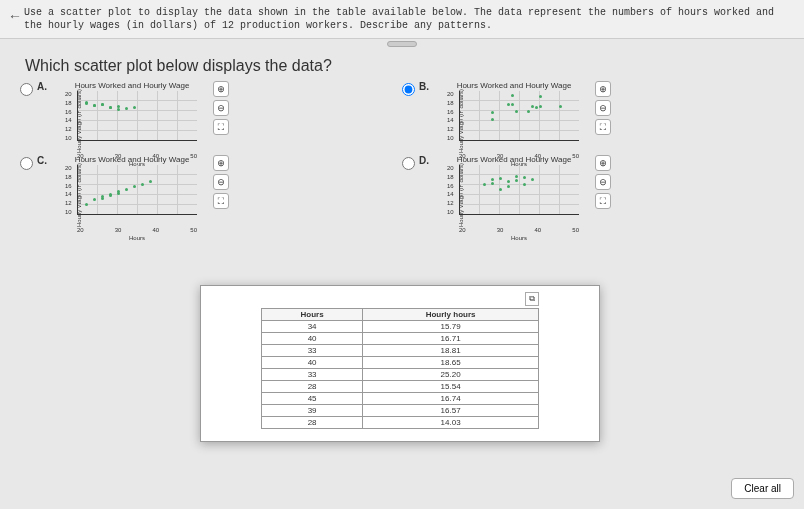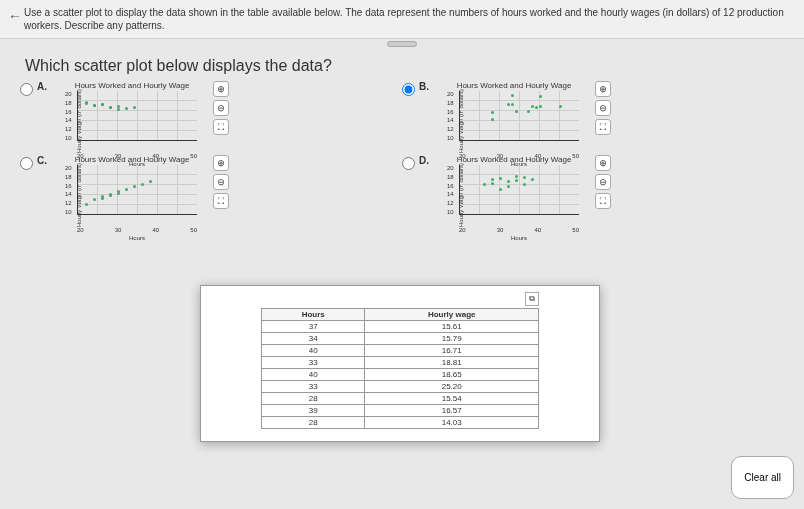--- a/index.html
+++ b/index.html
@@ -1,19 +1,19 @@
 <!DOCTYPE html>
 <html><head>
 <meta charset="utf-8">
 <style>
 * { box-sizing: border-box; margin: 0; padding: 0; }
 body { font-family: Arial, sans-serif; font-size: 11px; background: #e8e8e8; color: #333; width: 804px; height: 509px; overflow: hidden; position: relative; }
 .header { display: flex; padding: 6px 8px; border-bottom: 1px solid #ccc; background: #f0f0f0; }
 .back-arrow { width: 16px; font-size: 14px; color: #555; cursor: pointer; }
-.instructions { flex: 1; font-size: 10px; line-height: 1.3; }
+.instructions { flex: 1; font-size: 10px; line-height: 1.3; font-family: Liberation Mono, monospace; }
 .table-icon { display: inline-block; width: 12px; height: 10px; background: linear-gradient(to bottom, #4a7bc4 50%, #fff 50%); border: 1px solid #4a7bc4; margin-right: 3px; vertical-align: middle; }
 .divider-tab { height: 10px; display: flex; justify-content: center; align-items: center; }
 .divider-tab .grip { width: 30px; height: 6px; background: #ccc; border-radius: 3px; border: 1px solid #aaa; }
 .question { padding: 8px 25px 4px; font-size: 16px; }
 .options { display: flex; flex-wrap: wrap; padding: 0 20px; }
 .option { width: 50%; display: flex; align-items: flex-start; padding: 2px 0; }
 .radio { margin: 2px 4px 0 0; }
 .opt-label { font-size: 10px; font-weight: bold; margin-right: 4px; width: 16px; }
 .chart-wrap { position: relative; }
 .chart-title { font-size: 8px; text-align: center; margin-bottom: 1px; }
@@ -29,21 +29,21 @@
 .modal { position: absolute; left: 200px; top: 285px; width: 400px; background: #fff; border: 1px solid #999; box-shadow: 0 2px 10px rgba(0,0,0,0.3); }
 .modal-head { display: flex; justify-content: space-between; align-items: center; padding: 8px 12px; }
 .modal-title { font-size: 13px; }
 .modal-ctrl { display: flex; gap: 8px; }
 .modal-btn { font-size: 13px; cursor: pointer; padding: 0 4px; }
 .modal-body { padding: 6px 60px 12px; }
 .copy-icon { float: right; width: 14px; height: 14px; border: 1px solid #aaa; display: flex; align-items: center; justify-content: center; font-size: 8px; margin-bottom: 2px; cursor: pointer; }
 .data-table { width: 100%; border-collapse: collapse; clear: both; }
 .data-table th, .data-table td { border: 1px solid #999; padding: 1px 6px; font-size: 8px; text-align: center; }
 .data-table th { background: #f5f5f5; font-weight: bold; }
-.clear-all { position: absolute; right: 10px; bottom: 10px; padding: 15px 12px; border: 1px solid #aaa; border-radius: 10px; background: #fff; font-size: 10px; cursor: pointer; }
+.clear-all { position: absolute; right: 10px; bottom: 10px; padding: 4px 12px; border: 1px solid #aaa; border-radius: 4px; background: #fff; font-size: 10px; cursor: pointer; }
 </style>
 </head>
 <body>
 
 <div class="header">
   <div class="back-arrow">←</div>
   <div class="instructions">
     <div>Use a scatter plot to display the data shown in the table available below. The data represent the numbers of hours worked and the hourly wages (in dollars) of 12 production workers. Describe any patterns.</div>
   </div>
 </div>
@@ -238,29 +238,25 @@
 
 </div>
 
 <div class="modal">
   <div class="modal-body">
     <div class="copy-icon">⧉</div>
     <table class="data-table">
       <thead>
           <tr>
         <th>Hours</th>
-        <th>Hourly wage</th>
+        <th>Hourly hours</th>
       </tr>
         </thead>
       <tbody id="tbody">
           <tr>
-            <td>37</td>
-            <td>15.61</td>
-          </tr>
-          <tr>
             <td>34</td>
             <td>15.79</td>
           </tr>
           <tr>
             <td>40</td>
             <td>16.71</td>
           </tr>
           <tr>
             <td>33</td>
             <td>18.81</td>
@@ -271,20 +267,24 @@
           </tr>
           <tr>
             <td>33</td>
             <td>25.20</td>
           </tr>
           <tr>
             <td>28</td>
             <td>15.54</td>
           </tr>
           <tr>
+            <td>45</td>
+            <td>16.74</td>
+          </tr>
+          <tr>
             <td>39</td>
             <td>16.57</td>
           </tr>
           <tr>
             <td>28</td>
             <td>14.03</td>
           </tr>
         </tbody>
     </table>
   </div>

